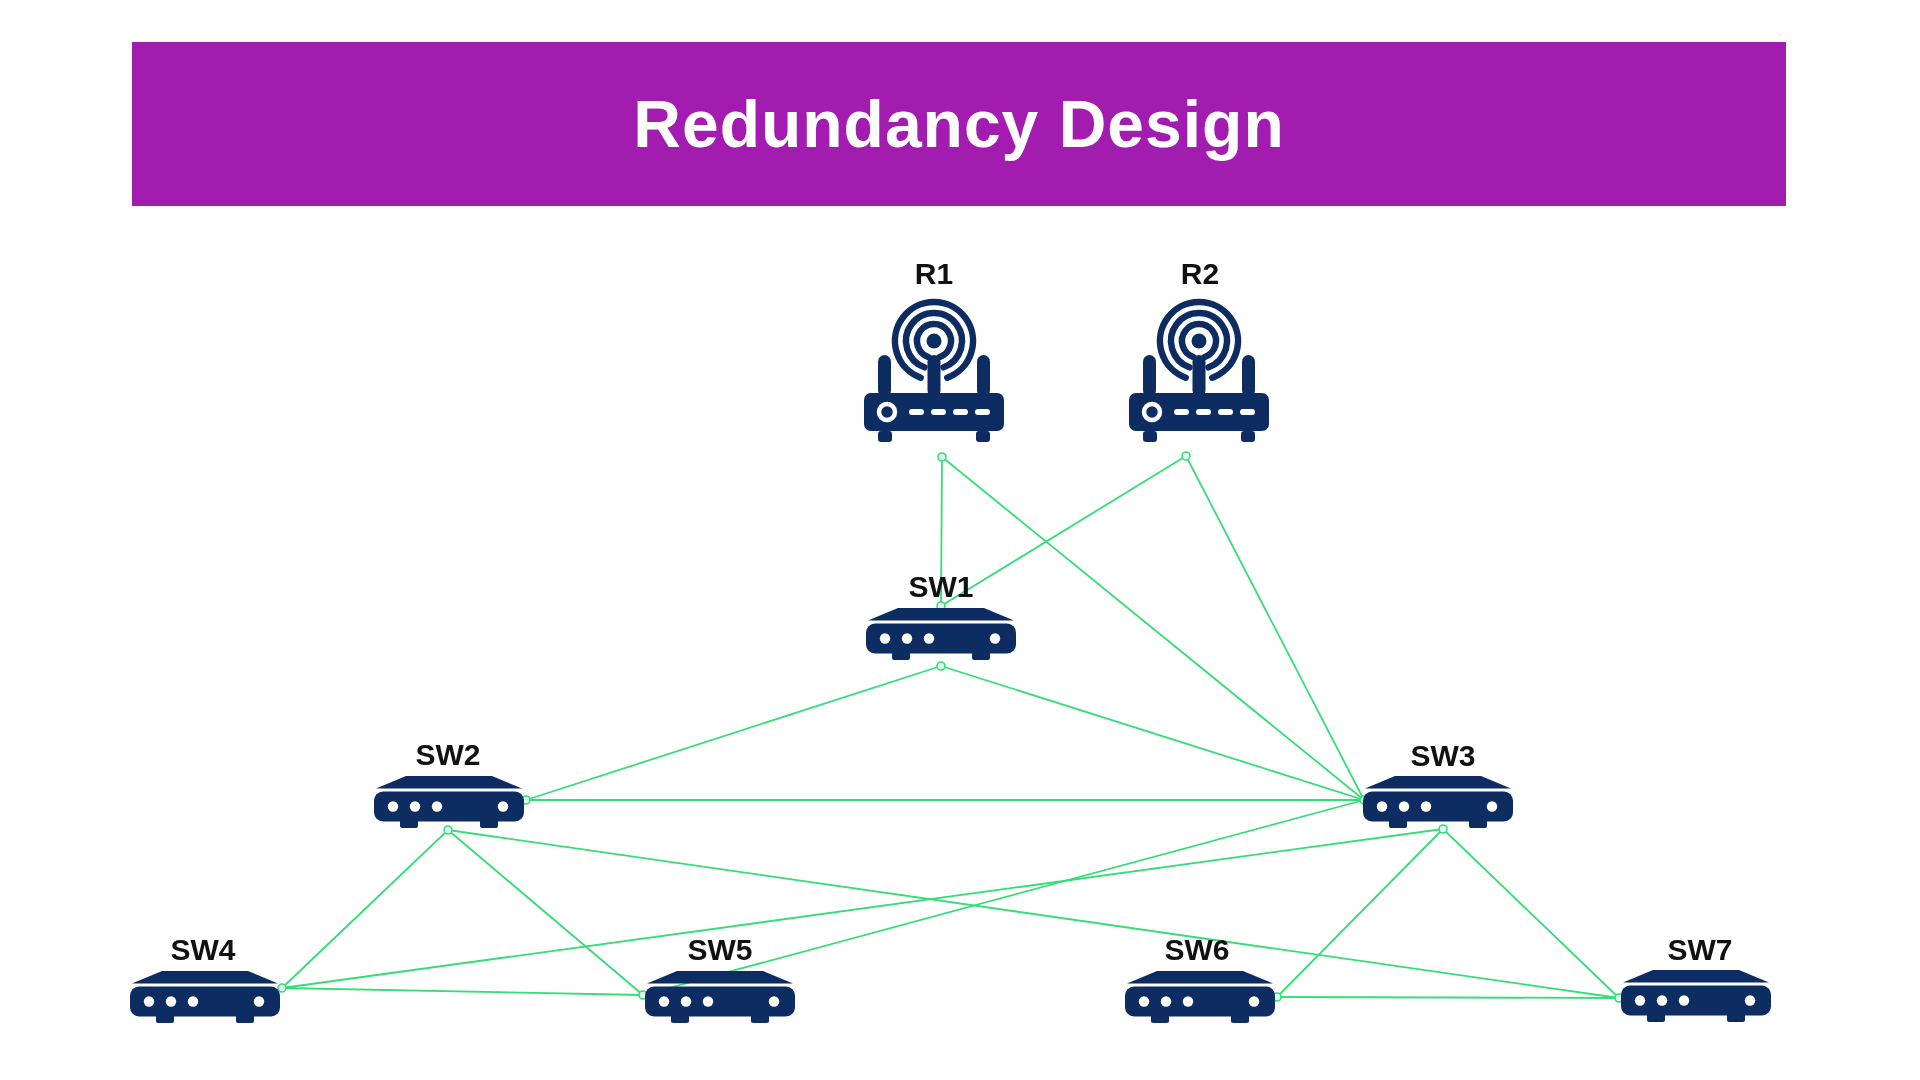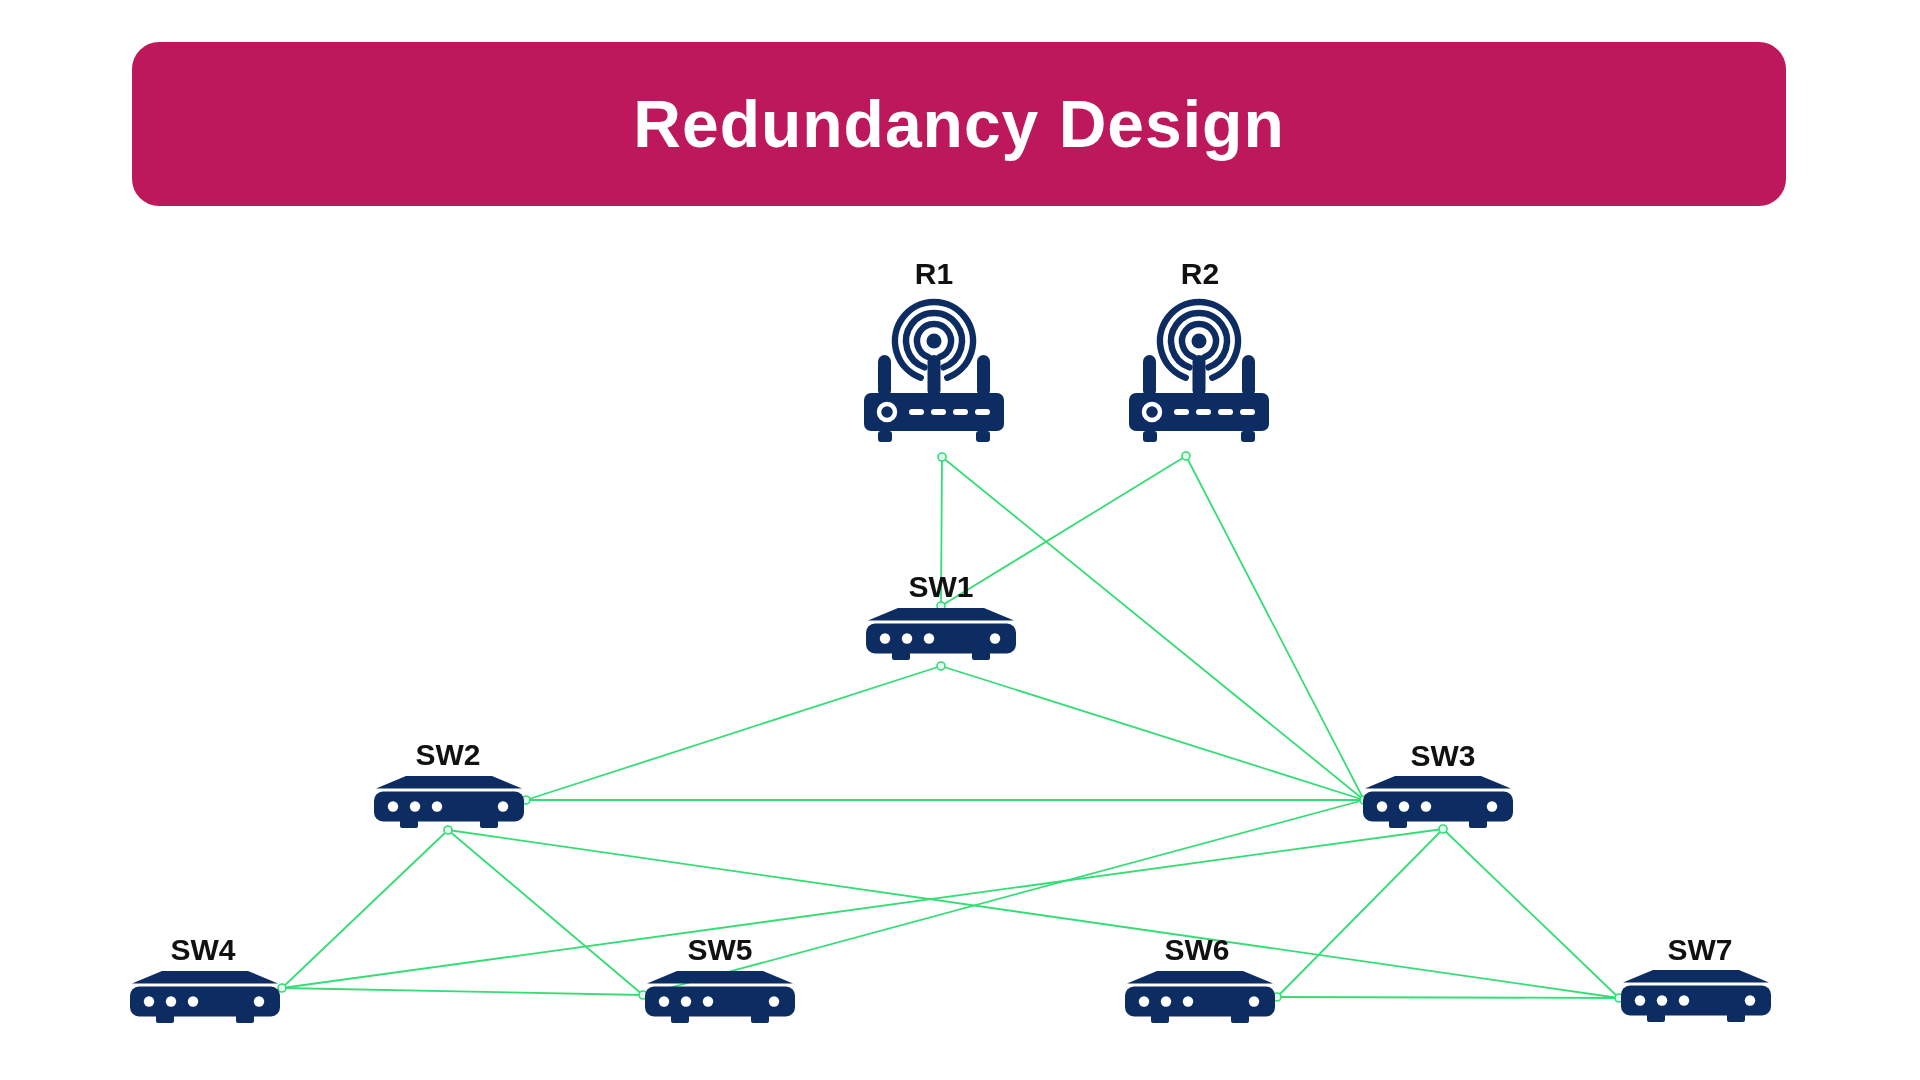--- a/index.html
+++ b/index.html
@@ -17,21 +17,21 @@
     font-family:"Liberation Sans", sans-serif;
   }
   svg.diagram { position:absolute; left:0; top:0; }
   .node-label { font-family:"Liberation Sans", sans-serif; font-weight:bold; font-size:30px; }
 </style>
 </head>
 <body>
 
 <div class="canvas">
 
-  <div class="banner" style="background: #be185d; border-radius: 27px;">
+  <div class="banner" style="background: #a21caf;">
     <h1 style="color: rgb(255, 255, 255);">Redundancy Design</h1>
   </div>
 
   <svg class="diagram" width="1920" height="1080" viewBox="0 0 1920 1080">
     <defs>
 
       <symbol id="sym-router" viewBox="0 0 140 150">
         <rect x="14" y="60" width="13" height="42" rx="6.5" fill="currentColor"></rect>
         <rect x="63.5" y="60" width="13" height="42" rx="6.5" fill="currentColor"></rect>
         <rect x="113" y="60" width="13" height="42" rx="6.5" fill="currentColor"></rect>

